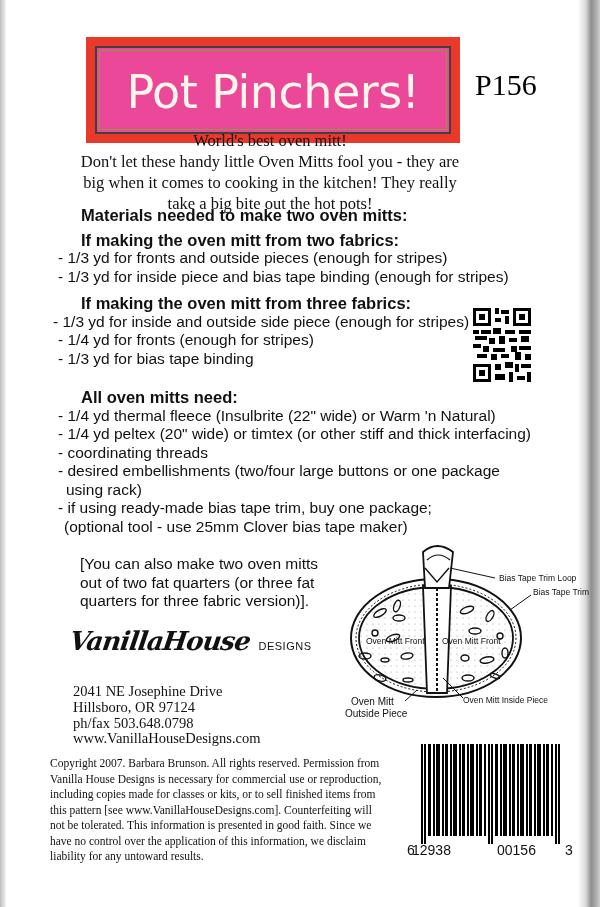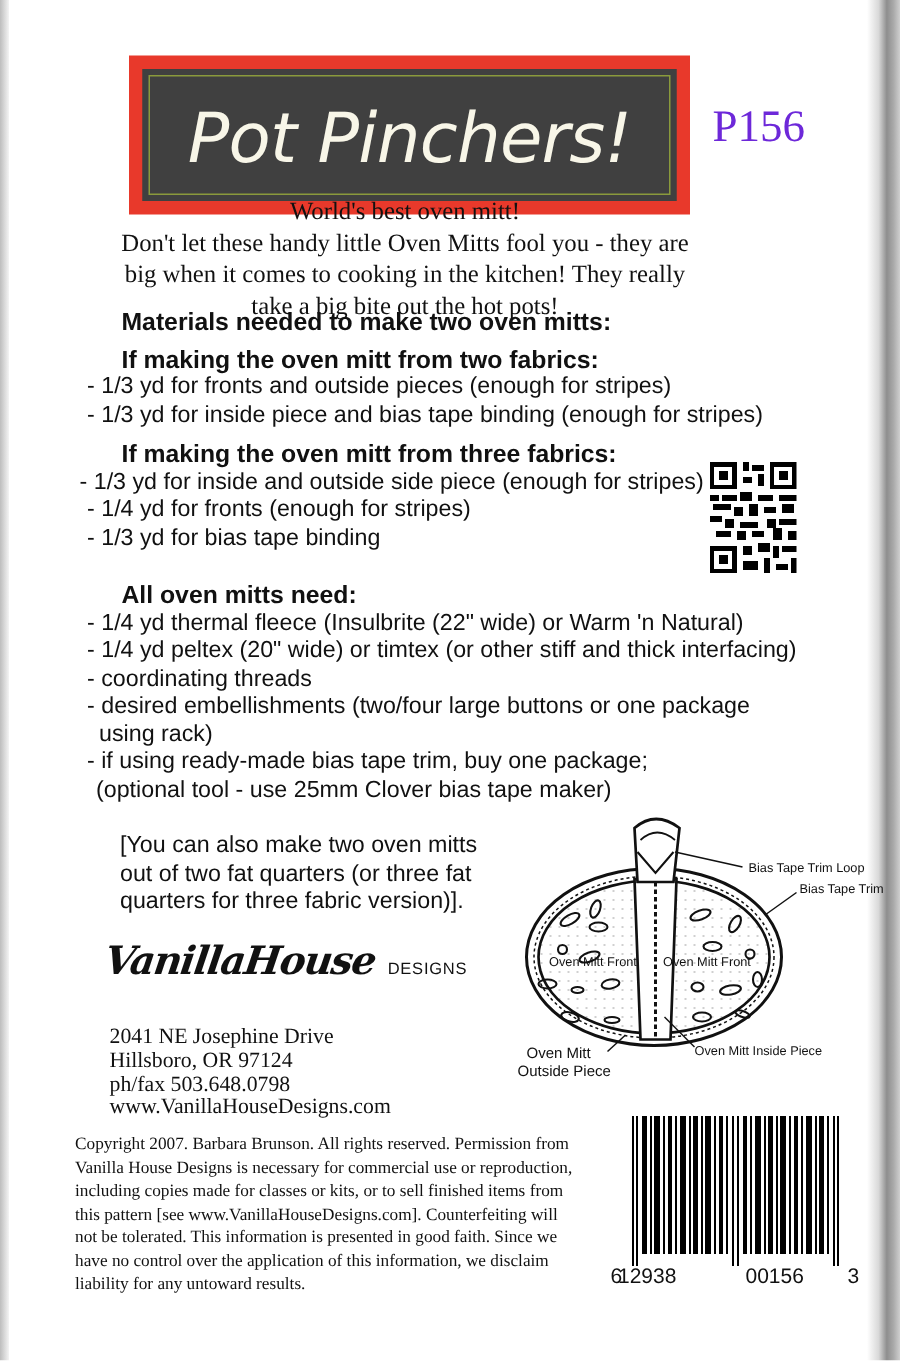--- a/index.html
+++ b/index.html
@@ -14,31 +14,31 @@
   }
   .page-spine {
     position:absolute; left:578px; top:0; width:22px; height:907px;
     background:linear-gradient(to right,#ffffff 0%,#d9d9d9 35%,#8e8e8e 60%,#a9a9a9 80%,#cfcfcf 100%);
   }
   .title-box {
     position:absolute; left:86px; top:37px; width:374px; height:106px;
     background:#e8392b; box-sizing:border-box; padding:9px;
   }
   .title-inner {
-    width:100%; height:100%; background:#404040; box-sizing:border-box;
+    width:100%; height:100%; background:#ec4899; box-sizing:border-box;
     border:2px solid #404040; display:flex; align-items:center; justify-content:center;
-    outline:1px solid #8a9a3c; outline-offset:-5px;font-style:italic;
+    outline:1px solid #8a9a3c; outline-offset:-5px;
   }
   .title-text {
     font-family:"DejaVu Sans", sans-serif; font-weight:normal; color:#f8f6e8;
     font-size:46px; letter-spacing:-0.5px; margin-top:4px;
   }
   .code {
     position:absolute; left:475px; top:68px;
-    font-family:"Liberation Serif", serif; font-size:30px; color:#6d28d9;
+    font-family:"Liberation Serif", serif; font-size:30px; color:#000000;
   }
   .tagline {
     position:absolute; left:80px; top:130px; width:380px; text-align:center;
     font-family:"Liberation Serif", serif; font-size:16.5px; line-height:21px;
   }
   .block { position:absolute; left:53px; font-size:15.5px; line-height:18.5px; }
   .heading { font-weight:bold; font-size:16.5px;margin-left:28px; }
   .line { white-space:nowrap; }
   .indent { padding-left:5px; }
   .indent2 { padding-left:13px; }

